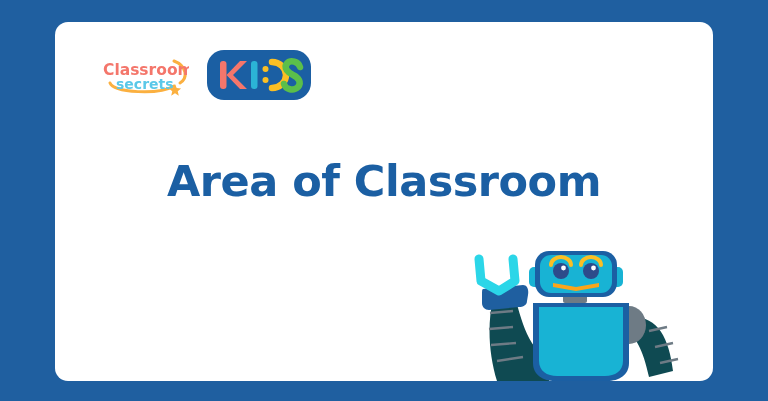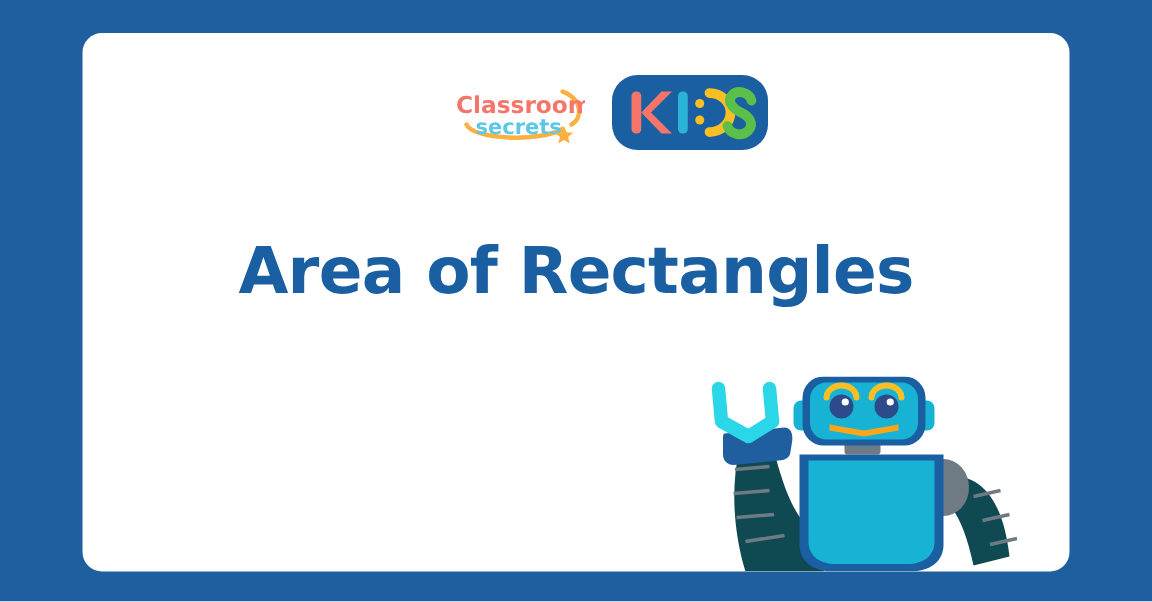--- a/index.html
+++ b/index.html
@@ -27,21 +27,20 @@
   }
 
   
   #logo-row {
     position: absolute;
     left: 0;
     right: 0;
     top: 28px;
     display: flex;
     align-items: center;
-    justify-content: center;
     gap: 18px;
     padding-left: 44px;
   }
   #cs-logo {
     position: relative;
     width: 90px;
     height: 44px;
   }
   #cs-logo svg { display: block; }
 
@@ -120,21 +119,21 @@
           </g>
 
           <g>
             <path d="M186 34 C 183 23, 167 19, 160 27 C 152 36, 163 46, 172 50
                      C 183 55, 190 65, 182 74 C 173 83, 157 79, 154 68" fill="none" stroke="#5BBF4A" stroke-width="13" stroke-linecap="round" stroke-linejoin="round"></path>
           </g>
         </svg>
       </div>
     </div>
 
-    <div id="title">Area of Rectangles</div>
+    <div id="title">Area of Classroom</div>
 
     <div id="robot">
       <svg viewBox="0 0 260 130" width="260" height="130" aria-hidden="true">
 
         <g>
           <path d="M176 66 C 204 64, 216 86, 220 120 L 196 126 C 190 98, 182 84, 172 80 Z" fill="#0F4A52"></path>
           <line x1="196" y1="80" x2="214" y2="76" stroke="#6E7B85" stroke-width="2.4"></line>
           <line x1="202" y1="96" x2="220" y2="92" stroke="#6E7B85" stroke-width="2.4"></line>
           <line x1="207" y1="112" x2="225" y2="108" stroke="#6E7B85" stroke-width="2.4"></line>
           <ellipse cx="176" cy="74" rx="17" ry="19" fill="#6E7B85"></ellipse>

